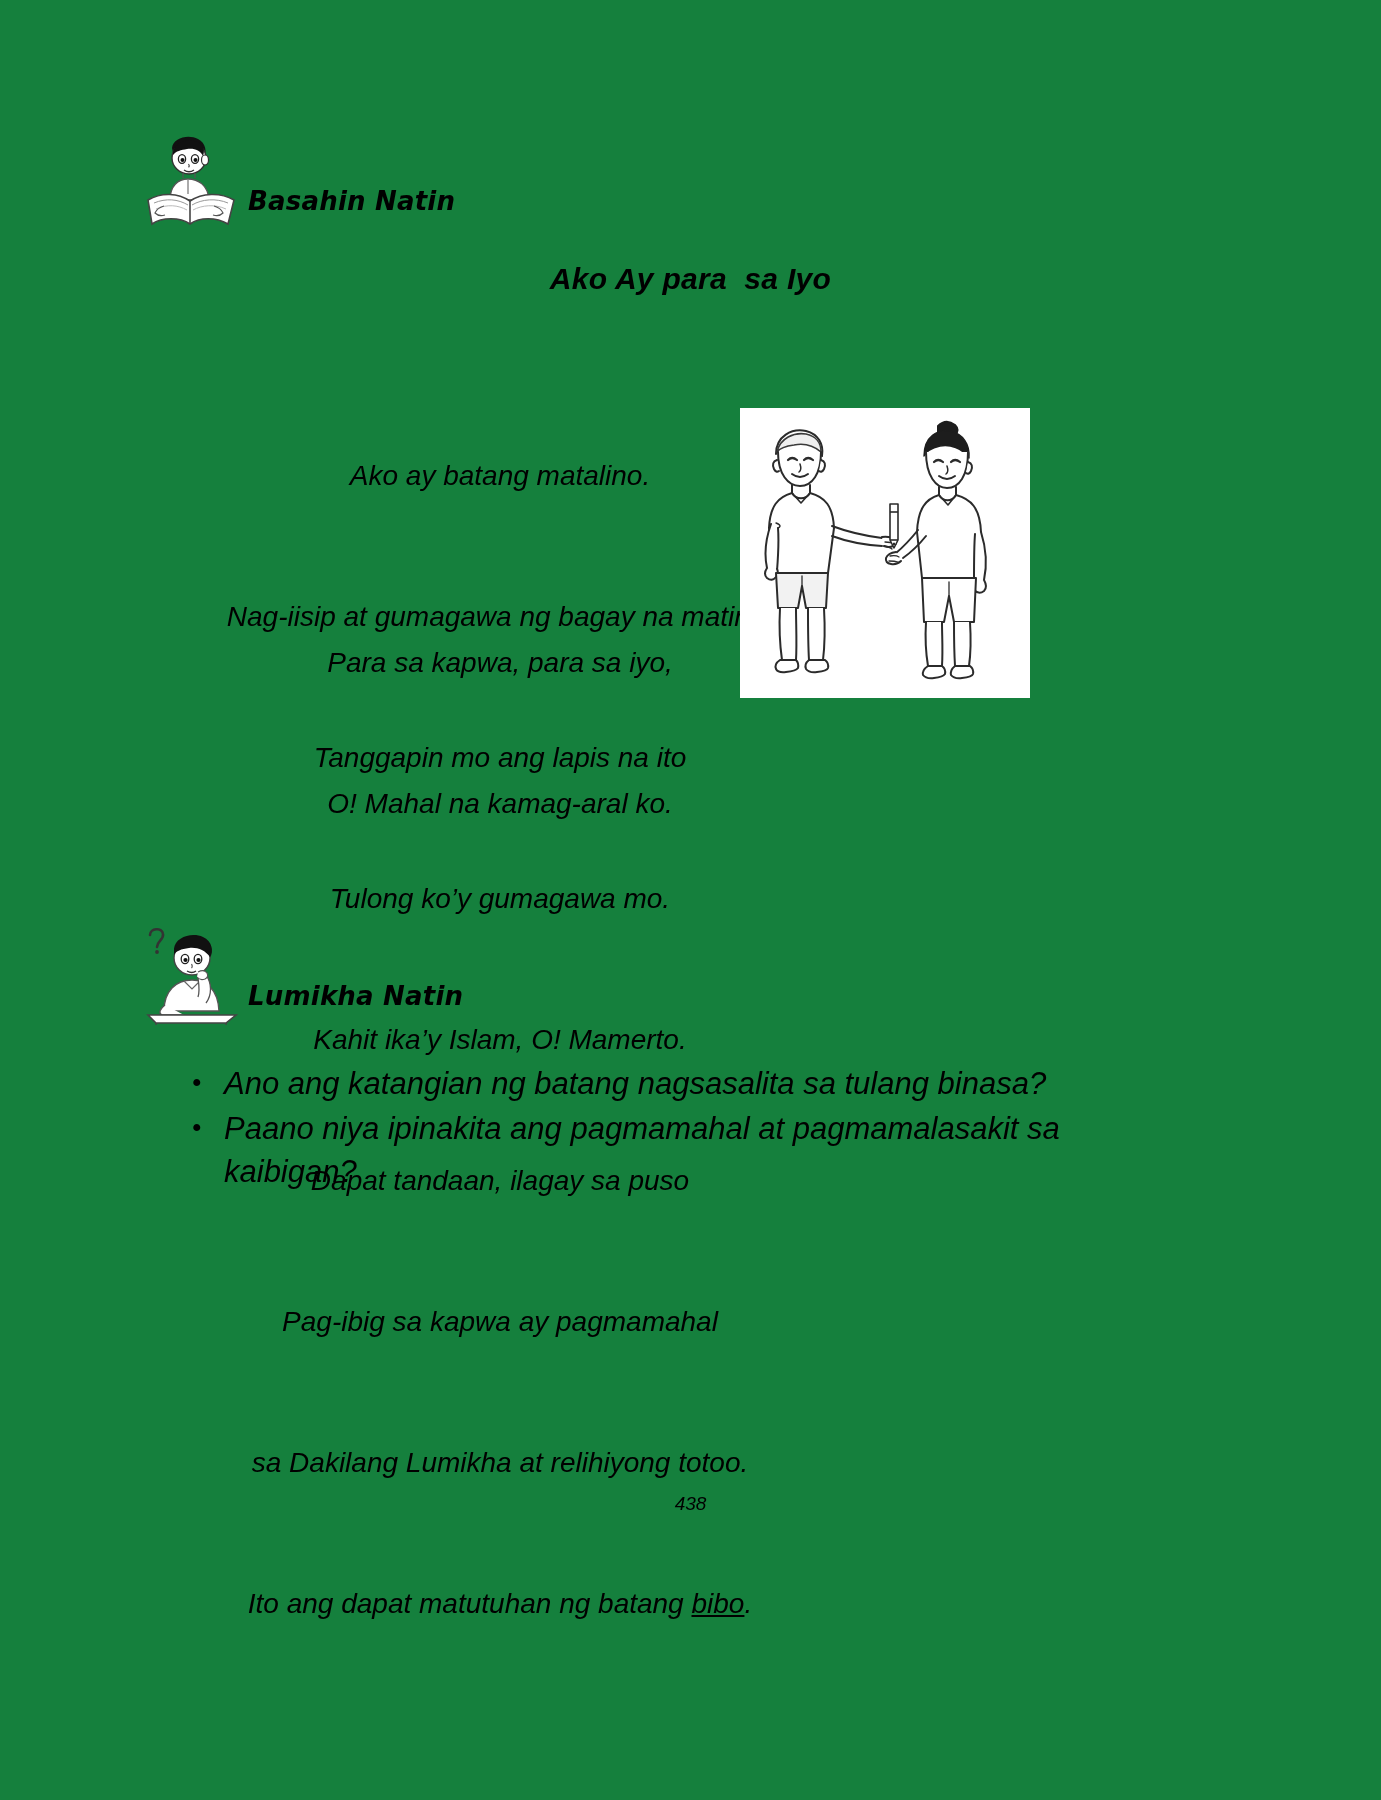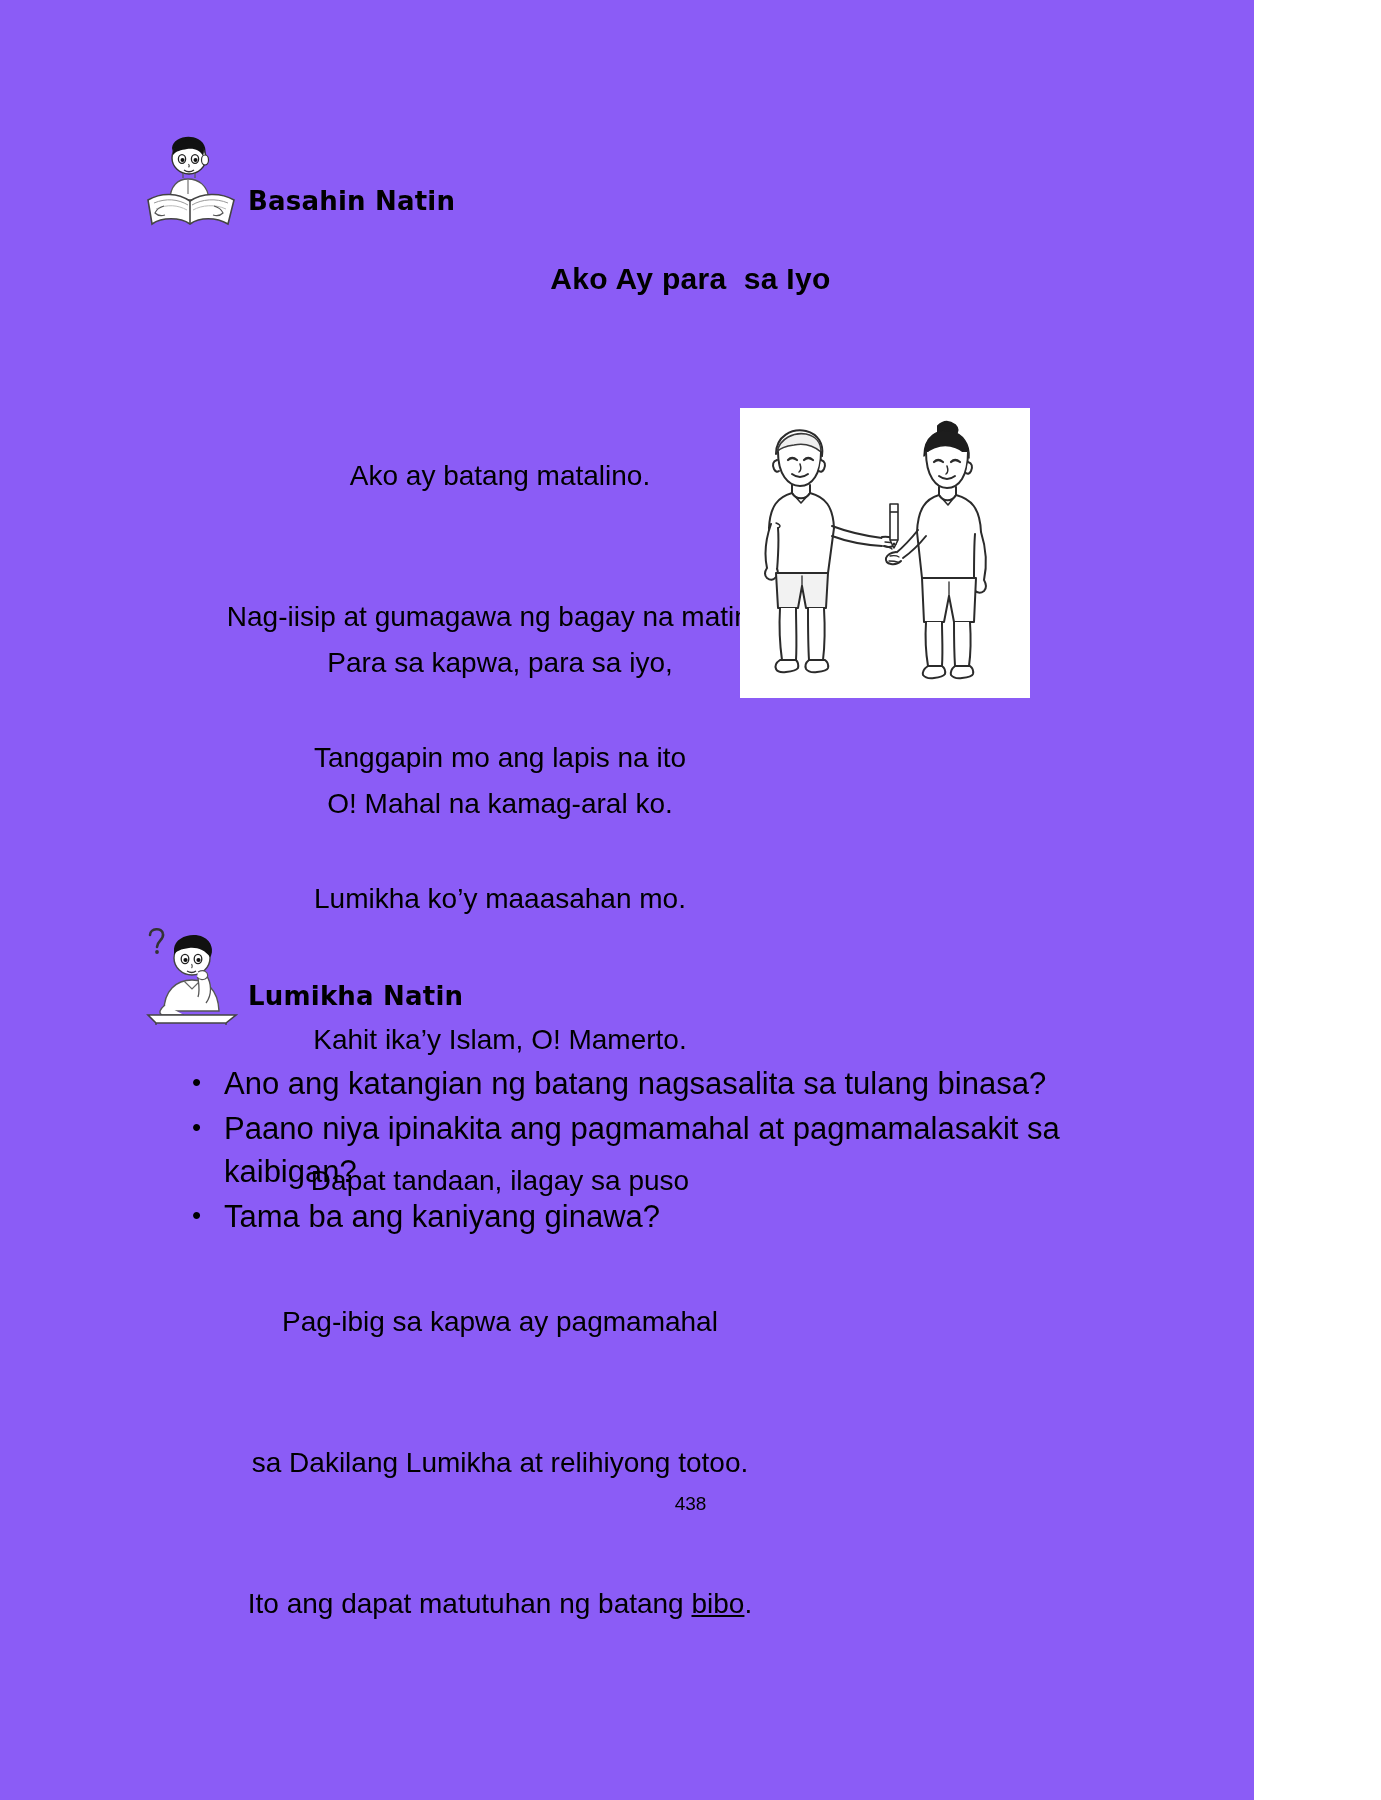--- a/index.html
+++ b/index.html
@@ -6,24 +6,25 @@
     margin: 0;
     padding: 0;
     background: #ffffff;
   }
   body {
     font-family: "Liberation Sans", sans-serif;
     color: #000000;
   }
   .page {
     position: relative;
-    width: 1254px;
+    width: 1381px;
     height: 1800px;
-    background: #8b5cf6;
+    background: #15803d;
     overflow: hidden;
+    font-style: italic;
   }
 
   
   .section-head {
     position: absolute;
     display: flex;
     align-items: flex-end;
   }
   .section-head .icon-wrap {
     width: 104px;
@@ -172,21 +173,21 @@
     <span class="poem-line">Nag-iisip at gumagawa ng bagay na matino.</span>
   </div>
 
   <div class="poem-block" id="stanza-2">
     <span class="poem-line">Para sa kapwa, para sa iyo,</span>
     <span class="poem-line">O! Mahal na kamag-aral ko.</span>
   </div>
 
   <div class="poem-block" id="stanza-3">
     <span class="poem-line">Tanggapin mo ang lapis na ito</span>
-    <span class="poem-line">Lumikha ko’y maaasahan mo.</span>
+    <span class="poem-line">Tulong ko’y gumagawa mo.</span>
     <span class="poem-line">Kahit ika’y Islam, O! Mamerto.</span>
     <span class="poem-line">Dapat tandaan, ilagay sa puso</span>
     <span class="poem-line">Pag-ibig sa kapwa ay pagmamahal</span>
     <span class="poem-line">sa Dakilang Lumikha at relihiyong totoo.</span>
     <span class="poem-line"><span>Ito ang dapat matutuhan ng batang </span><span class="underline-word">bibo</span><span>.</span></span>
   </div>
 
   <div class="illustration">
     <svg width="290" height="290" viewBox="0 0 290 290" xmlns="http://www.w3.org/2000/svg">
       <rect x="0" y="0" width="290" height="290" fill="#ffffff"></rect>
@@ -320,18 +321,17 @@
         <path d="M8 90 L96 90 L86 98 L16 98 Z" fill="#fff" stroke="#444" stroke-width="1.6"></path>
         <path d="M16 98 L16 100 M86 98 L86 100" stroke="#444" stroke-width="1.4"></path>
       </svg>
     </span>
     <span class="head-label">Lumikha Natin</span>
   </div>
 
   <ul class="questions">
     <li>Ano ang katangian ng batang nagsasalita sa tulang binasa?</li>
     <li>Paano niya ipinakita ang pagmamahal at pagmamalasakit sa kaibigan?</li>
-    <li>Tama ba ang kaniyang ginawa?</li>
   </ul>
 
   <div class="page-number">438</div>
 
 </div>
 
 </body></html>

